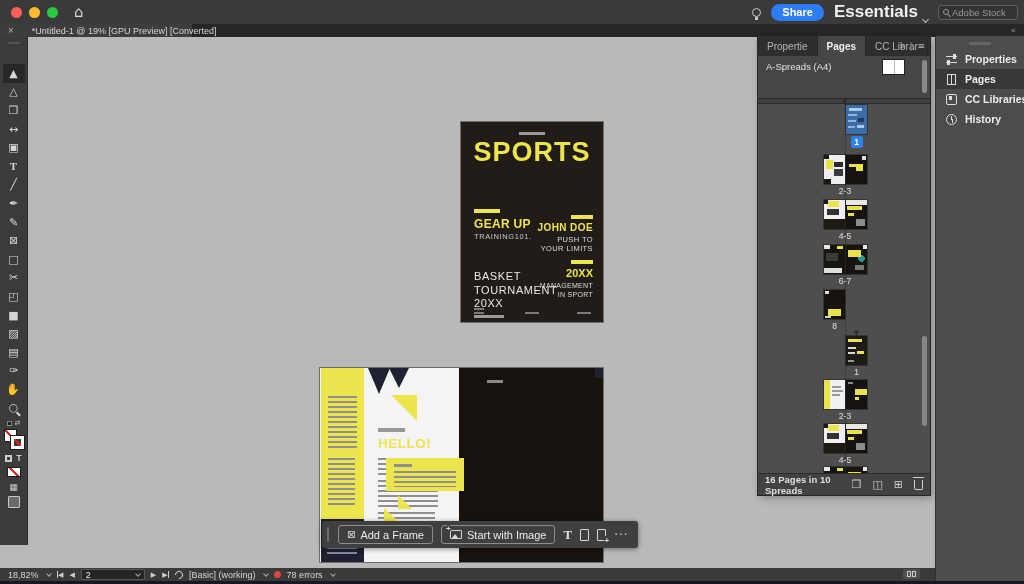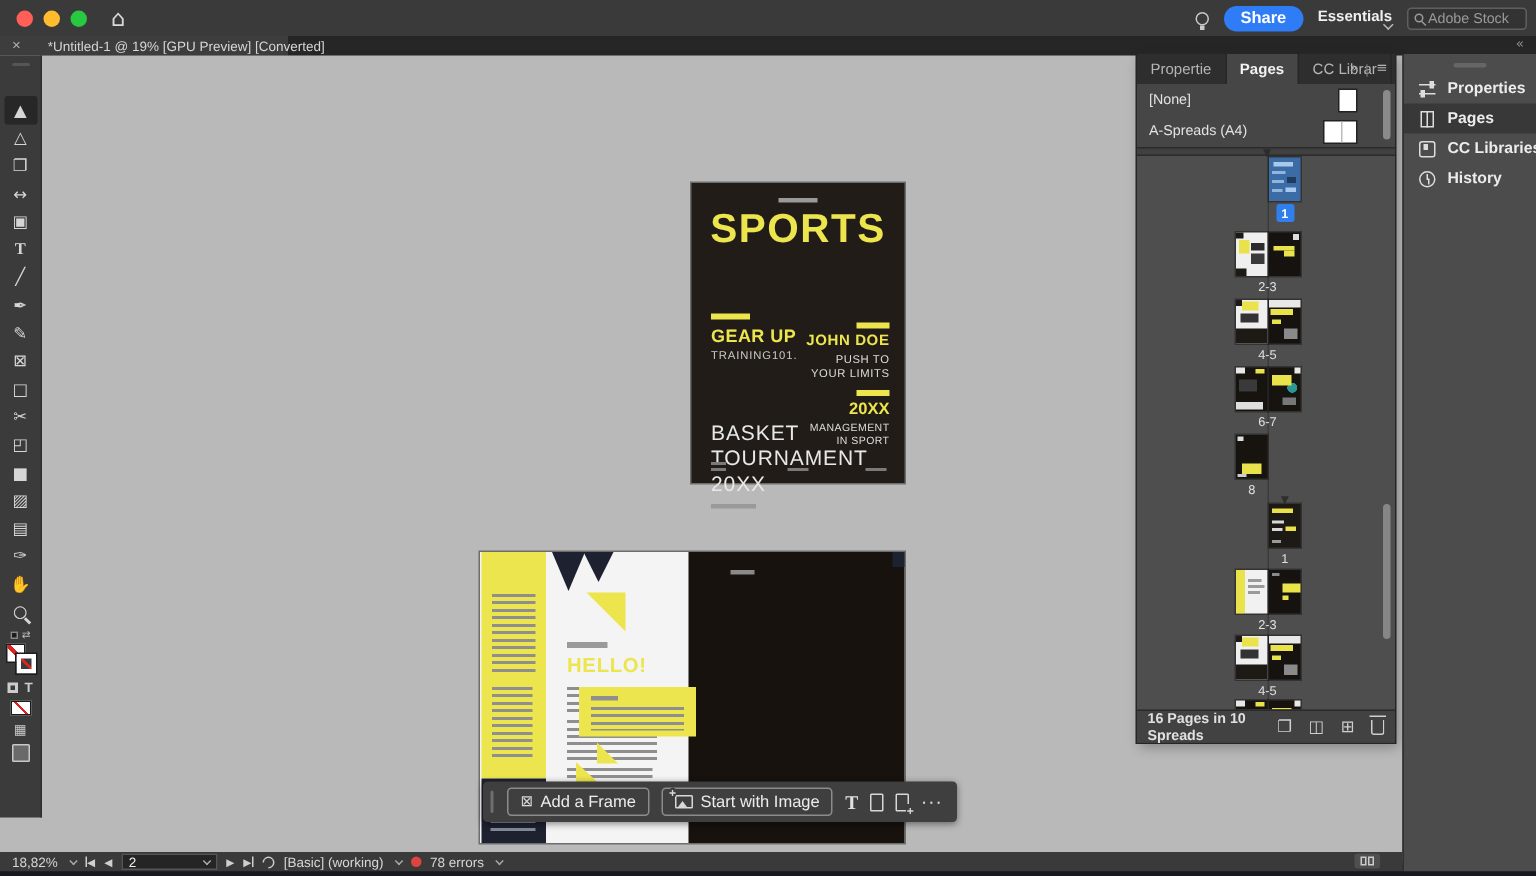--- a/index.html
+++ b/index.html
@@ -13,21 +13,21 @@
               display:flex; align-items:center; }
   .tl { width:11px; height:11px; border-radius:50%; margin-left:7px; }
   .tl.red{ background:#ff5f57; margin-left:11px;} .tl.yel{ background:#febc2e;} .tl.grn{ background:#28c840;}
   #home-icon { color:#d8d8d8; font-size:15px; margin-left:16px; line-height:24px; font-family:"DejaVu Sans",sans-serif;}
   #app-title { position:absolute; left:290px; width:220px; text-align:center; color:#cfcfcf; font-size:12px; font-weight:bold; }
   #tb-right { position:absolute; right:6px; top:0; height:24px; display:flex; align-items:center; gap:10px; }
   .bulb { width:9px; height:9px; border:1.5px solid #c9c9c9; border-radius:50%; position:relative; }
   .bulb::after { content:""; position:absolute; left:2px; bottom:-4px; width:3px; height:3px; background:#c9c9c9; }
   #share-btn { background:#2e7cf6; color:#fff; font-size:11px; font-weight:bold; border-radius:10px;
                padding:2.5px 11px; border:none;text-align:center; }
-  #workspace { color:#f0f0f0; font-size:10px; font-weight:bold; display:flex; align-items:flex-end;flex-direction:column; }
+  #workspace { color:#f0f0f0; font-size:17px; font-weight:bold; display:flex; align-items:flex-end; }
   .chev { display:inline-block; width:5px; height:5px; border-right:1.4px solid #bbb; border-bottom:1.4px solid #bbb;
           transform:rotate(45deg); margin-left:5px; margin-top:-3px; }
   #stock-search { display:flex; align-items:center; background:#333333; border:1px solid #5f5f5f; border-radius:3px;
                   width:80px; height:15px; padding:0 4px; gap:3px; }
   .mag { width:6px; height:6px; border:1.4px solid #9a9a9a; border-radius:50%; position:relative; flex:none;}
   .mag::after { content:""; position:absolute; width:4px; height:1.4px; background:#9a9a9a;
                 transform:rotate(45deg); right:-3px; bottom:-2px; }
   #stock-search input { background:transparent; border:none; outline:none; color:#a8a8a8; font-size:9.5px; width:70px;
                         font-family:"Liberation Sans",sans-serif; }
   #stock-search input::placeholder { color:#9a9a9a; }
@@ -83,21 +83,21 @@
             font-size:27px; font-weight:800; letter-spacing:1px; color:#ece54d; }
   .tagbar { background:#ece54d; height:4px; }
   #p-left { position:absolute; left:13px; top:87px; }
   #p-left .tagbar { width:26px; margin-bottom:4px; }
   #p-left .t1 { font-size:12px; font-weight:800; color:#ece54d; letter-spacing:.3px;}
   #p-left .t2 { font-size:7.5px; color:#c9c9c9; letter-spacing:.6px; margin-top:1px;}
   #p-right { position:absolute; right:10px; top:93px; text-align:right;}
   #p-right .tagbar { width:22px; margin-left:auto; margin-bottom:3px;}
   #p-right .t1 { font-size:10px; font-weight:800; color:#ece54d; letter-spacing:.4px;}
   #p-right .t2 { font-size:7.5px; color:#ddd; letter-spacing:.4px; line-height:1.25; margin-top:2px;}
-  #p-bl { position:absolute; left:13px; top:158px; color:#e8e8e8; font-size:14px; letter-spacing:.6px; line-height:1.23;}
+  #p-bl { position:absolute; left:13px; top:148px; color:#e8e8e8; font-size:11px; letter-spacing:.6px; line-height:1.23;}
   #p-bl .underbar { width:30px; height:3px; background:#9a9a9a; margin-top:4px;}
   #p-br { position:absolute; right:10px; top:138px; text-align:right;}
   #p-br .tagbar { width:22px; margin-left:auto; margin-bottom:3px;}
   #p-br .t1 { font-size:11px; font-weight:800; color:#ece54d;}
   #p-br .t2 { font-size:7px; color:#ddd; line-height:1.3; margin-top:2px; letter-spacing:.3px;}
   #poster .foot { position:absolute; bottom:8px; height:2px; background:#7a7a7a;}
   #poster .f1 { left:13px; width:10px; box-shadow:0 -4px 0 #7a7a7a;}
   #poster .f2 { left:64px; width:14px;}
   #poster .f3 { right:12px; width:14px;}
 
@@ -494,24 +494,20 @@
       </div>
     </div>
   <div id="panel-tab-ctrl">
     <span class="glyph" data-name="panel-overflow-icon">»</span>
     <span class="sep" data-name="separator">|</span>
     <span class="glyph" data-name="panel-menu-icon">≡</span>
   </div>
 
   <div id="masters" data-name="master-pages-section">
 
-      <div class="master-row" data-name="master-page-row">
-        <span>[None]</span>
-        <span class="micon single" data-name="master-page-icon"></span>
-      </div>
 
       <div class="master-row" data-name="master-page-row">
         <span>A-Spreads (A4)</span>
         <span class="micon double" data-name="master-page-icon"></span>
       </div>
     </div>
   <div id="masters-scroll" data-name="masters-scrollbar"></div>
 
   <div id="panel-divider" data-name="panel-divider">
     <span class="handle" data-name="divider-handle-icon">▼</span>

